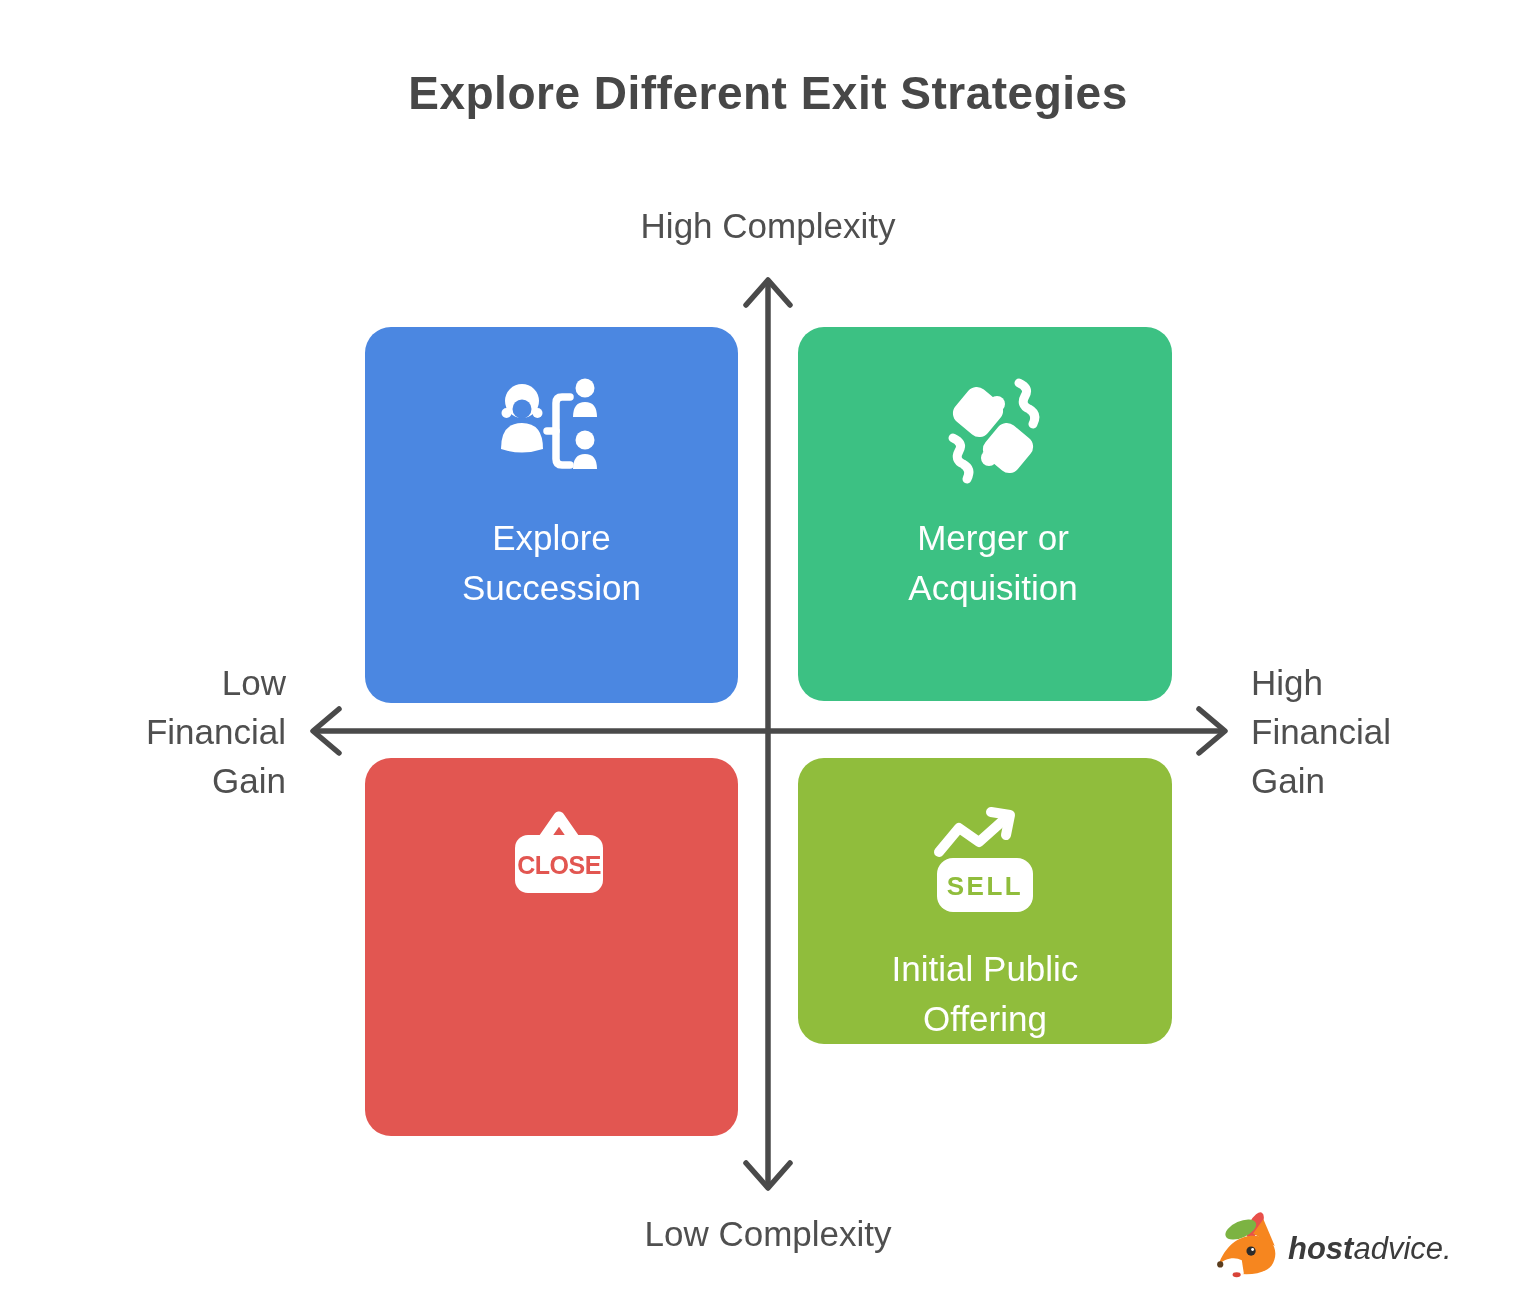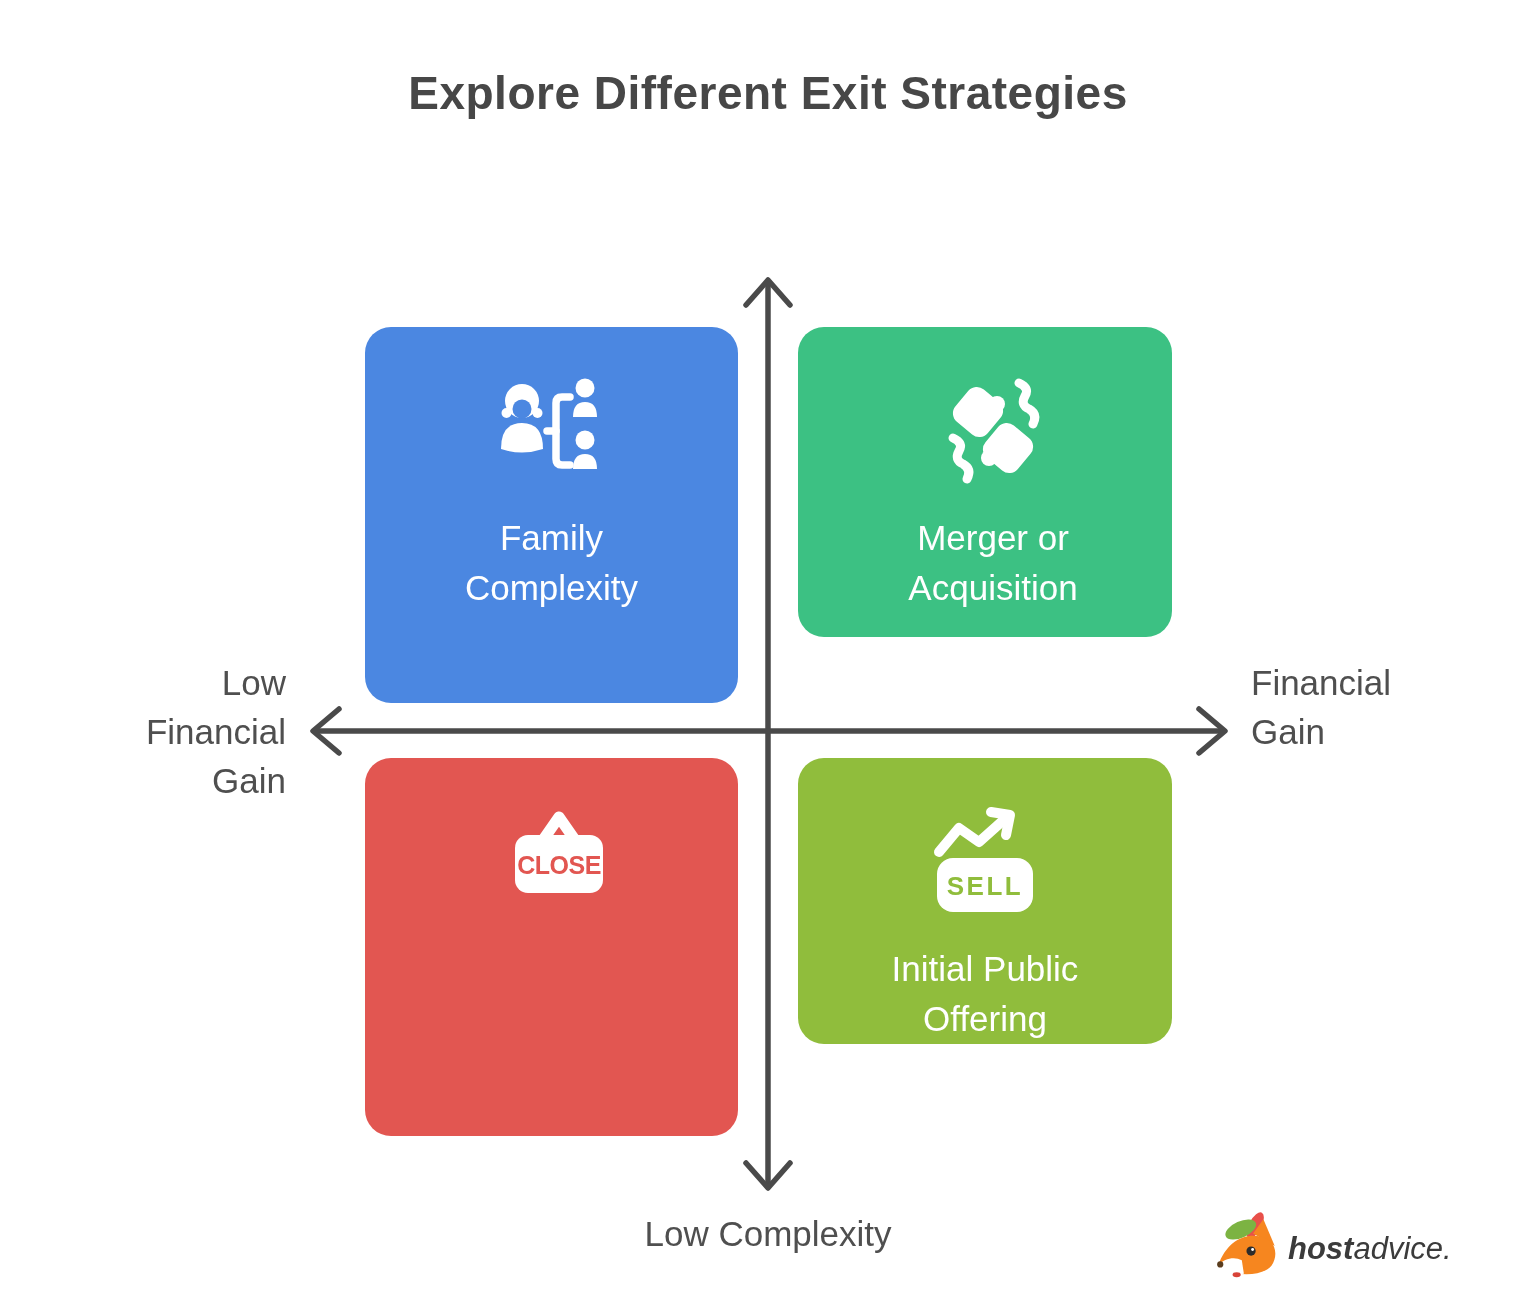--- a/index.html
+++ b/index.html
@@ -21,21 +21,21 @@
     position:absolute;top:658px;font-size:35px;color:#4f4f4f;line-height:49px;
   }
   .axis-side-label.left{left:0;width:286px;text-align:right;}
   .axis-side-label.right{left:1251px;width:286px;text-align:left;}
   .axes-svg{position:absolute;left:0;top:0;width:1536px;height:1311px;}
   .quad{
     position:absolute;border-radius:26px;display:flex;flex-direction:column;
     align-items:center;padding-top:44px;box-sizing:border-box;
   }
   .quad.tl{left:365px;top:327px;width:373px;height:376px;}
-  .quad.tr{left:798px;top:327px;width:374px;height:310px;padding-left:16px;}
+  .quad.tr{left:798px;top:327px;width:374px;height:374px;padding-left:16px;}
   .quad.bl{left:365px;top:758px;width:373px;height:378px;}
   .quad.br{left:798px;top:758px;width:374px;height:286px;}
   .quad-icon{width:120px;height:120px;display:block;}
   .quad-label{
     margin-top:22px;max-width:280px;text-align:center;color:#ffffff;
     font-size:35px;line-height:50px;font-weight:400;
   }
   .logo{
     position:absolute;left:1212px;top:1206px;height:86px;
     display:flex;align-items:center;gap:2px;
@@ -44,28 +44,30 @@
   .logo-text b{font-weight:700;}
   .sign-text{font-family:"Liberation Sans", sans-serif;font-weight:700;}
 </style>
 </head>
 <body>
 
 <div class="canvas">
 
   <div class="title">Explore Different Exit Strategies</div>
 
+  <div class="axis-caption top">High Complexity</div>
   <div class="axis-caption bottom">Low Complexity</div>
 
   <div class="axis-side-label left">
     <div>Low</div>
     <div>Financial</div>
     <div>Gain</div>
   </div>
   <div class="axis-side-label right">
+    <div>High</div>
     <div>Financial</div>
     <div>Gain</div>
   </div>
 
   <svg class="axes-svg" viewBox="0 0 1536 1311">
     <g fill="none" stroke-width="5.5" stroke-linecap="round" stroke-linejoin="round" stroke="#4a4a4a">
 
       <line x1="768" y1="282" x2="768" y2="1186"></line>
       <path d="M746,305 L768,280 L790,305"></path>
       <path d="M746,1163 L768,1188 L790,1163"></path>
@@ -85,21 +87,21 @@
       <path d="M9,78 Q9,52 30,52 Q51,52 51,78 Q30,85 9,78 Z" fill="#ffffff"></path>
       <g fill="none" stroke="#ffffff" stroke-width="7.5" stroke-linecap="round">
         <path d="M78,26 L70,26 Q64,26 64,32 L64,88 Q64,94 70,94 L78,94"></path>
         <path d="M64,60 L55,60"></path>
       </g>
       <circle cx="93" cy="17" r="9.5" fill="#ffffff"></circle>
       <path d="M81,46 Q81,31 93,31 Q105,31 105,46 Z" fill="#ffffff"></path>
       <circle cx="93" cy="69" r="9.5" fill="#ffffff"></circle>
       <path d="M81,98 Q81,83 93,83 Q105,83 105,98 Z" fill="#ffffff"></path>
     </svg>
-    <div class="quad-label">Family Complexity</div>
+    <div class="quad-label">Explore Succession</div>
   </div>
 
   <div class="quad tr" style="background-color: rgb(60, 193, 131);">
     <svg class="quad-icon" viewBox="0 0 120 120">
       <g fill="#ffffff">
         <rect x="24" y="20" width="42" height="42" rx="11" transform="rotate(40 45 41)"></rect>
         <circle cx="64" cy="33" r="8"></circle>
         <rect x="54" y="56" width="42" height="42" rx="11" transform="rotate(40 75 77)"></rect>
         <circle cx="56" cy="87" r="8"></circle>
       </g>

